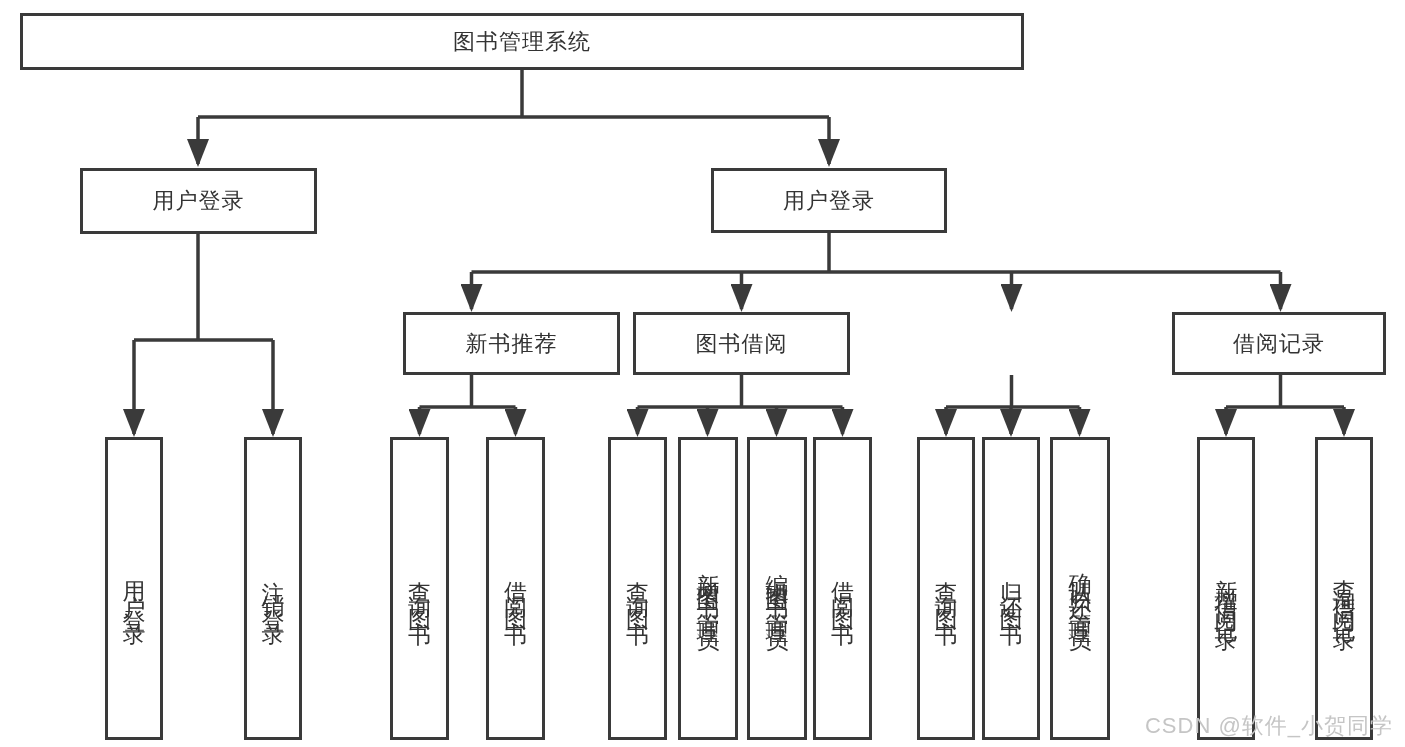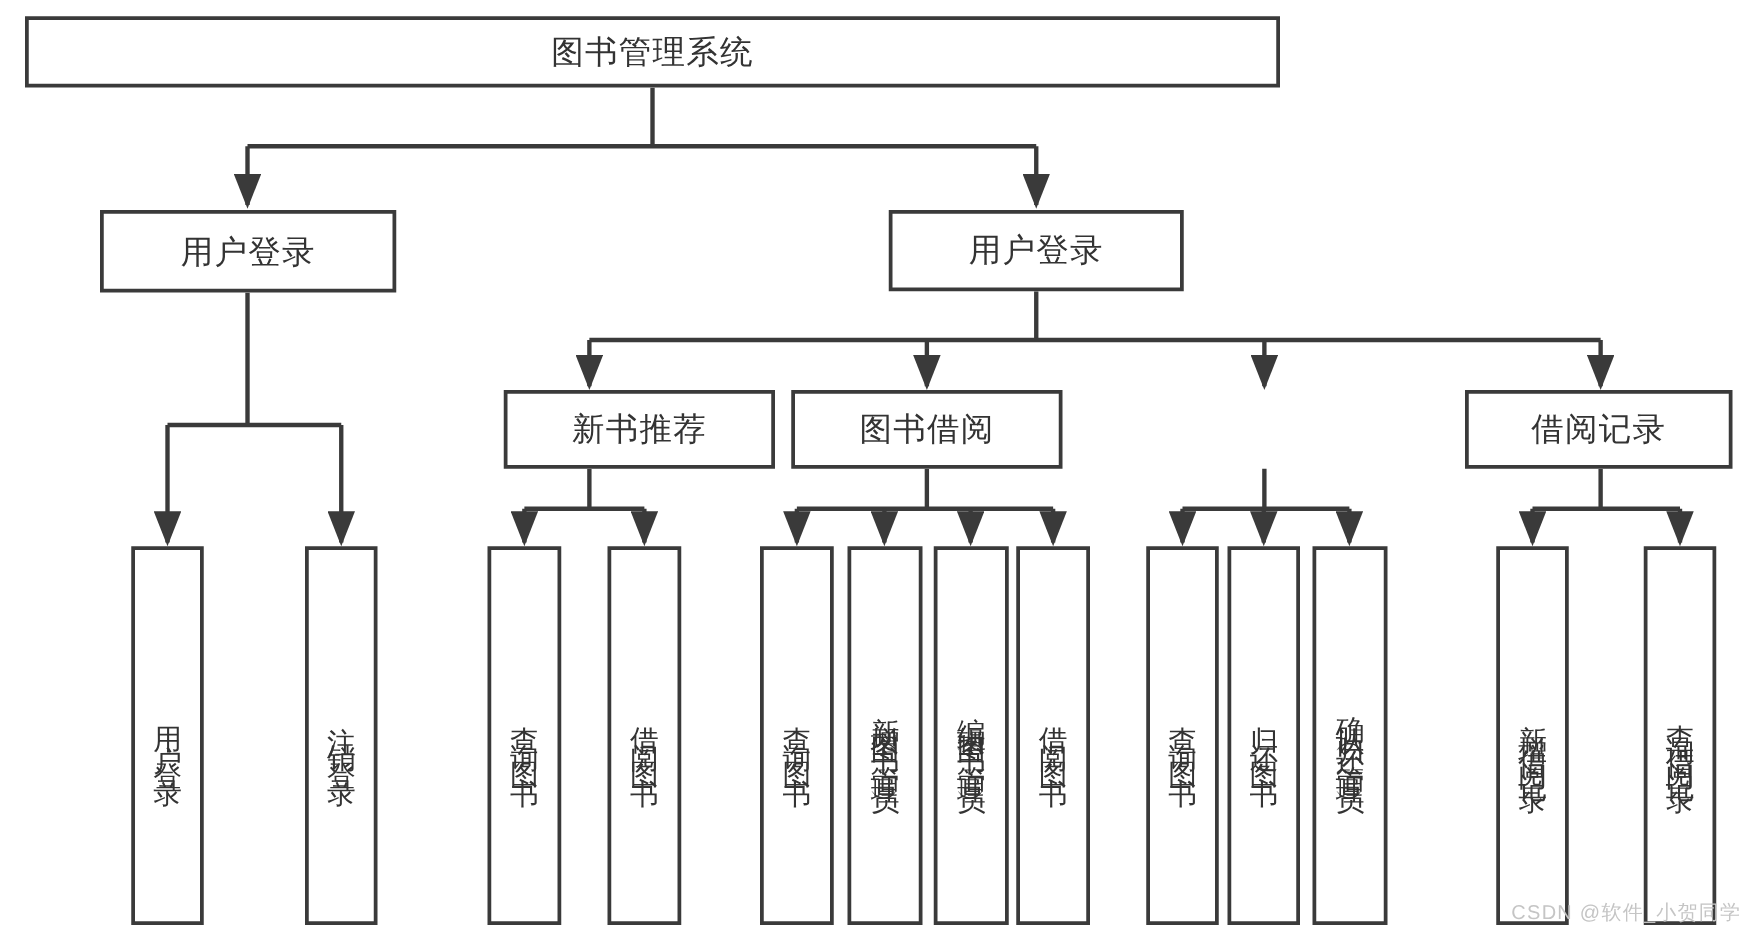--- a/index.html
+++ b/index.html
@@ -27,21 +27,21 @@
     position: absolute;
     box-sizing: border-box;
     border: 3px solid #3a3a3a;
     background: #ffffff;
     display: flex;
     align-items: center;
     justify-content: center;
     text-align: center;
   }
   .hbox {
-    font-size: 26px;
+    font-size: 22px;
     letter-spacing: 1px;
     white-space: nowrap;
   }
   .root {
     left: 20px; top: 13px; width: 1004px; height: 57px;
   }
   .b-user  { left: 80px;  top: 168px; width: 237px; height: 66px; }
   .b-book  { left: 711px; top: 168px; width: 236px; height: 65px; }
   .n-nb { left: 363px;  top: 312px; width: 217px; height: 63px; margin-left: 40px; }
   .n-bb { left: 633px;  top: 312px; width: 217px; height: 63px; }
@@ -70,21 +70,21 @@
   .l-8  { left: 813px;  width: 59px; }
   .l-9  { left: 917px;  }
   .l-10 { left: 982px;  }
   .l-11 { left: 1050px; width: 60px; }
   .l-12 { left: 1197px; }
   .l-13 { left: 1315px; }
   .watermark {
     position: absolute;
     right: 12px;
     bottom: 6px;
-    font-size: 16px;
+    font-size: 22px;
     letter-spacing: 1px;
     color: #c5c5c5;
     white-space: nowrap;
   }
 </style>
 </head>
 <body>
 
 <div class="stage">
 

